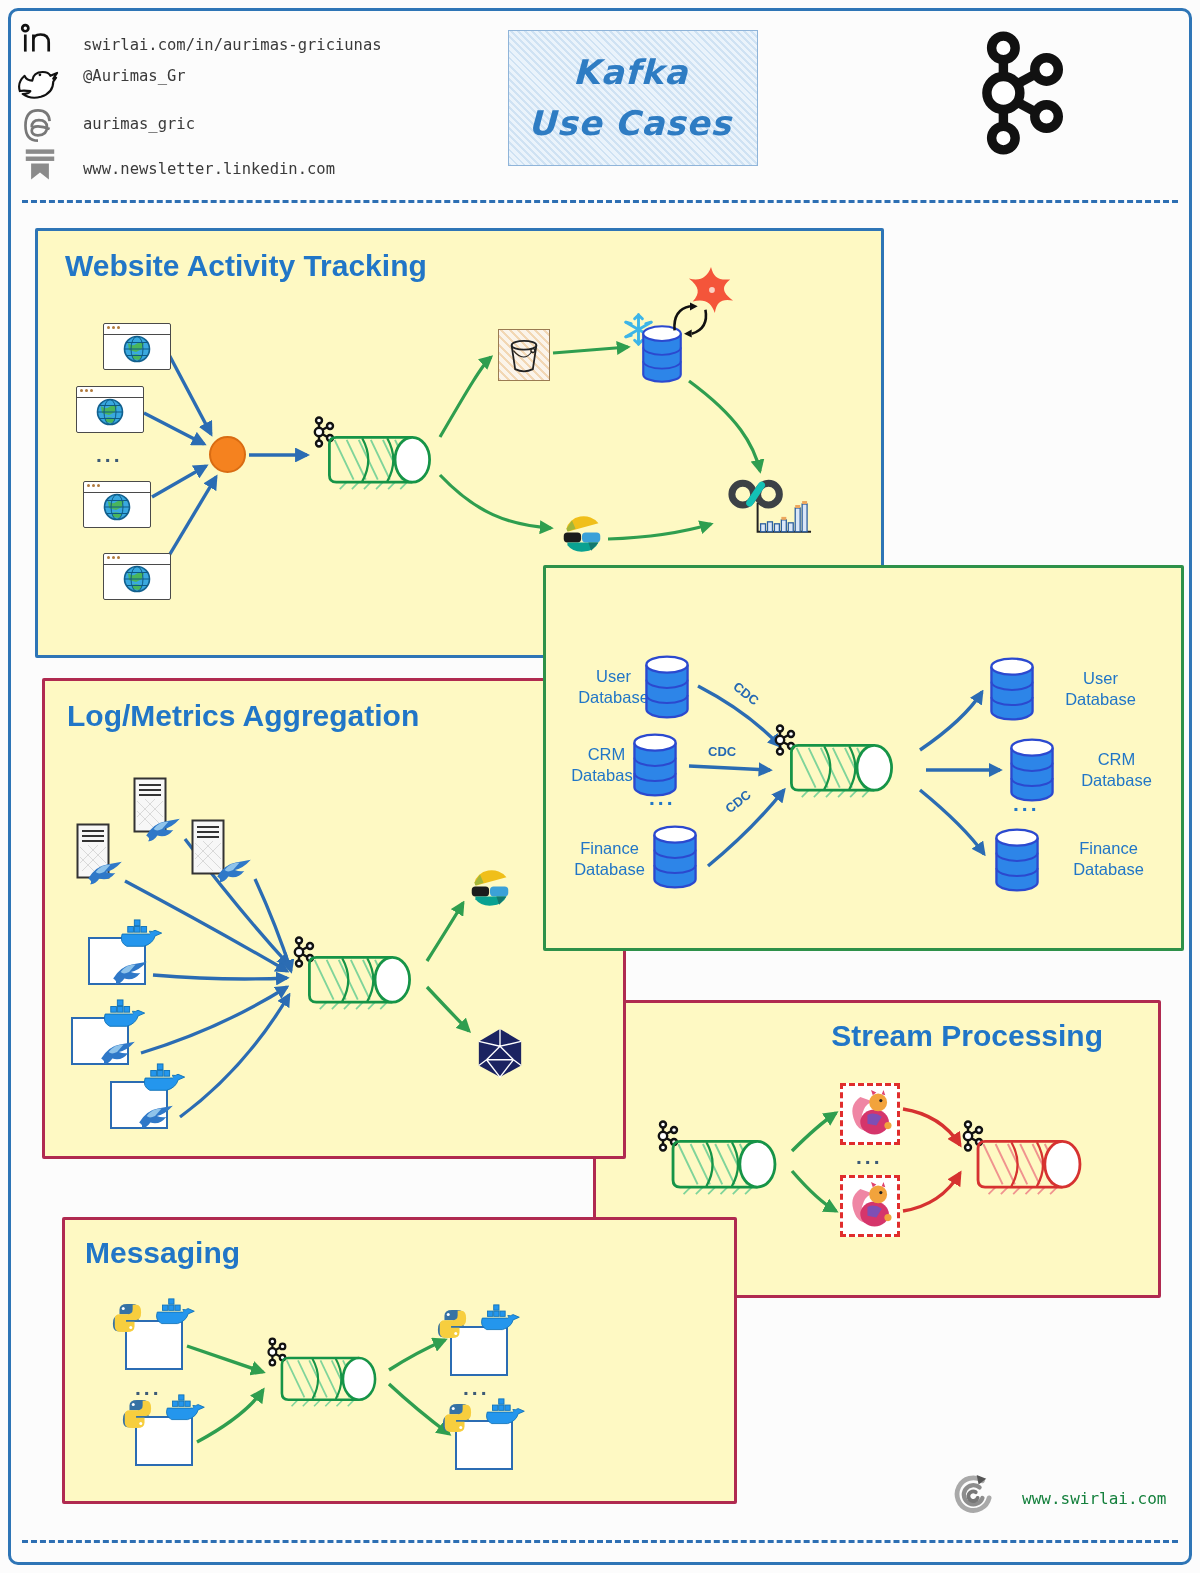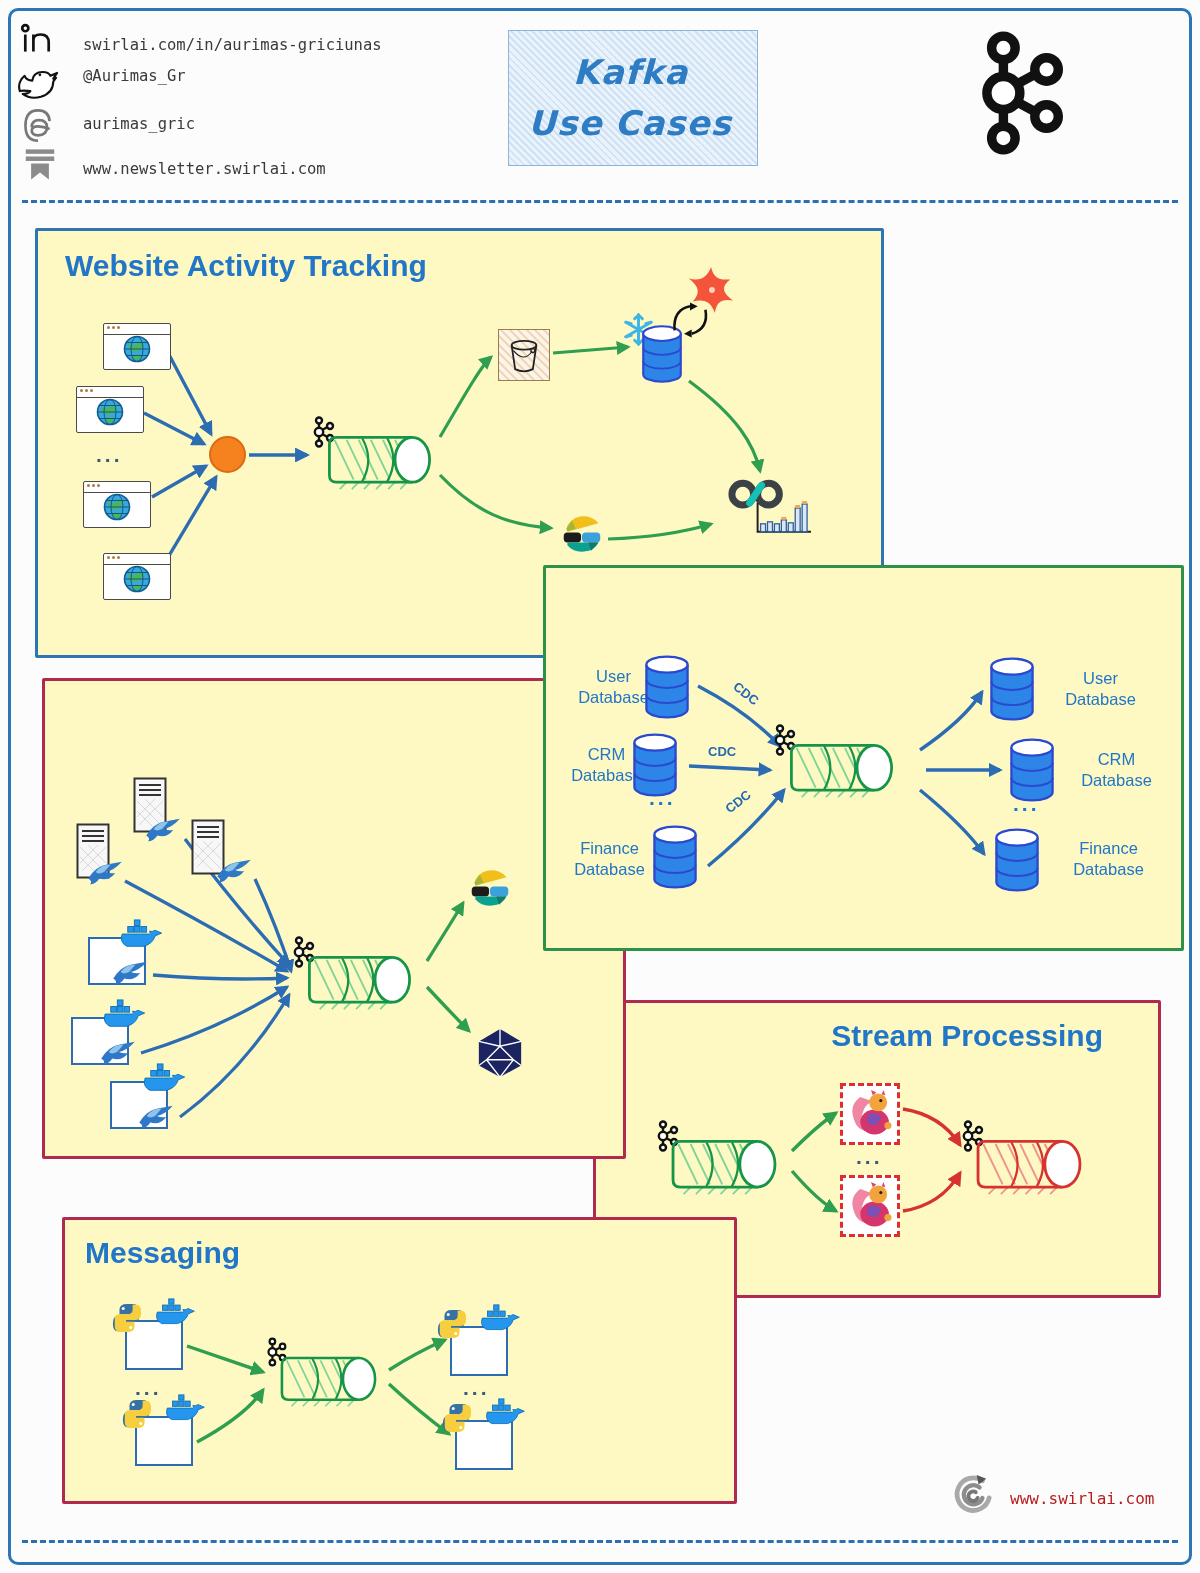--- a/index.html
+++ b/index.html
@@ -24,21 +24,21 @@
   .browser{position:absolute;width:66px;height:45px;background:#fff;border:1.8px solid #4a4a4a;border-radius:2px;}
   .browser .bar{height:8px;border-bottom:1.5px solid #4a4a4a;display:flex;gap:2px;padding:2px 0 0 3px;}
   .browser .dot{width:3px;height:3px;border-radius:50%;background:#b07a3e;}
   .pcircle{position:absolute;width:37px;height:37px;border-radius:50%;background:#f5821f;border:2.5px solid #d96c13;box-sizing:border-box;}
   .bucket-box{position:absolute;width:52px;height:52px;box-sizing:border-box;border:1.5px solid #9a7b52;
               background:repeating-linear-gradient(45deg,#f2d7b4 0 2px,#fbf4ea 2px 6px);}
   .app-box{position:absolute;width:58px;height:50px;border:2.5px solid #2b6cb3;background:#fff;box-sizing:border-box;}
   .flink-box{position:absolute;width:60px;height:62px;border:3px dashed #e02d2d;background:#fff;box-sizing:border-box;}
   .dblabel{position:absolute;width:115px;text-align:center;font-size:16.5px;line-height:1.25;color:#2176c7;}
   .cdc{position:absolute;font-weight:bold;font-size:13px;color:#2569b3;}
-  .footer-url{position:absolute;font:16px "DejaVu Sans Mono",monospace;color:#b91c1c;}
+  .footer-url{position:absolute;font:16px "DejaVu Sans Mono",monospace;color:#15803d;margin-left:12px;}
   [data-icon]{display:block;}
   [data-icon] svg{display:block;width:100%;height:100%;}
 </style>
 </head>
 <body>
 
 <div class="stage">
   <div class="frame"></div>
 
   <span class="abs" style="left:19px;top:21px;width:36px;height:36px" data-icon="linkedin">
@@ -69,21 +69,21 @@
         <g fill="#8b8b8b">
           <rect x="2" y="2" width="32" height="5"></rect>
           <rect x="2" y="10" width="32" height="5"></rect>
           <path d="M8,18 h20 v18 l-10,-8 -10,8 z"></path>
         </g>
       </svg>
     </span>
   <span class="contact-text" style="top:36px">swirlai.com/in/aurimas-griciunas</span>
   <span class="contact-text" style="top:67px">@Aurimas_Gr</span>
   <span class="contact-text" style="top:115px">aurimas_gric</span>
-  <span class="contact-text" style="top:160px">www.newsletter.swirlai.com</span>
+  <span class="contact-text" style="top:160px">www.newsletter.linkedin.com</span>
 
   <div class="titlebox">
     <div>Kafka</div>
     <div>Use Cases</div>
   </div>
 
   <span class="abs" style="left:972px;top:22px;width:102px;height:142px" data-icon="kafka">
       <svg viewBox="0 0 26 34">
         <g stroke="#111" stroke-width="2.4">
           <line x1="8" y1="8" x2="8" y2="13"></line>
@@ -455,20 +455,21 @@
           <line x1="98" y1="57" x2="90" y2="65" stroke="#f0938f" stroke-width="2"></line>
           <path d="M46,6 q14,25 0,50" fill="none" stroke="#d63230" stroke-width="2.6"></path>
           <path d="M75,6 q14,25 0,50" fill="none" stroke="#d63230" stroke-width="2.6"></path>
           <path d="M104,5 H16 Q8,5 8,13 V49 Q8,57 16,57 H104" fill="none" stroke="#d63230" stroke-width="3.2"></path>
           <ellipse cx="104" cy="31" rx="20" ry="26" fill="#fff" stroke="#d63230" stroke-width="3.2"></ellipse>
         </svg>
       </span>
   </div>
 
   <div class="panel p-crimson" style="left:42px;top:678px;width:578px;height:475px;z-index:2">
+    <div class="ptitle" style="left:22px;top:18px">Log/Metrics Aggregation</div>
 
     <svg class="arrows" viewBox="0 0 578 475">
       <defs>
         <marker id="lb" viewBox="0 0 10 10" refX="8" refY="5" markerWidth="4.2" markerHeight="4.2" orient="auto">
             <path d="M0,0 L10,5 L0,10 z" fill="#2b6cb3"></path>
           </marker>
         <marker id="lg" viewBox="0 0 10 10" refX="8" refY="5" markerWidth="4.4" markerHeight="4.4" orient="auto">
             <path d="M0,0 L10,5 L0,10 z" fill="#2f9e4f"></path>
           </marker>
       </defs>

